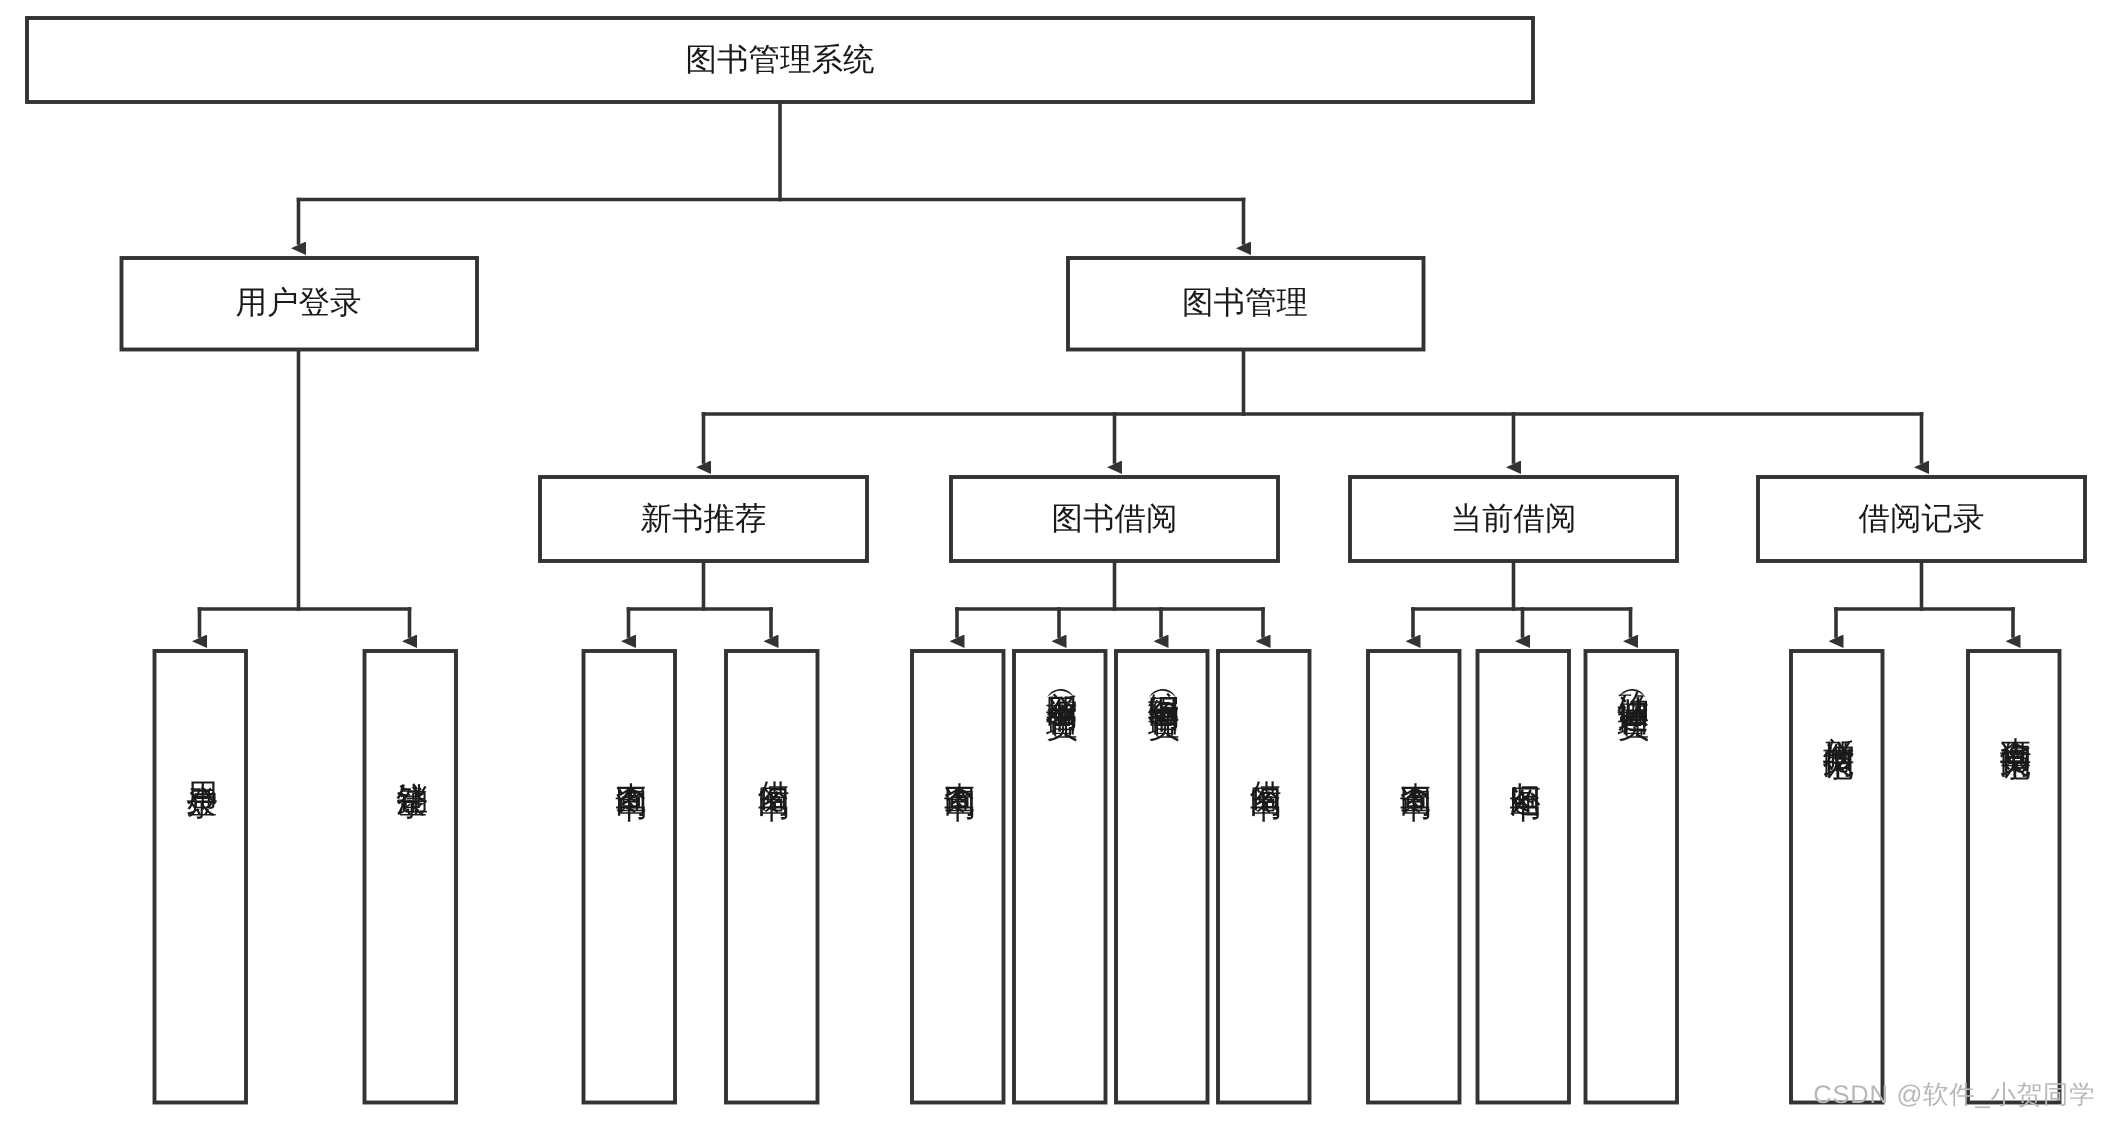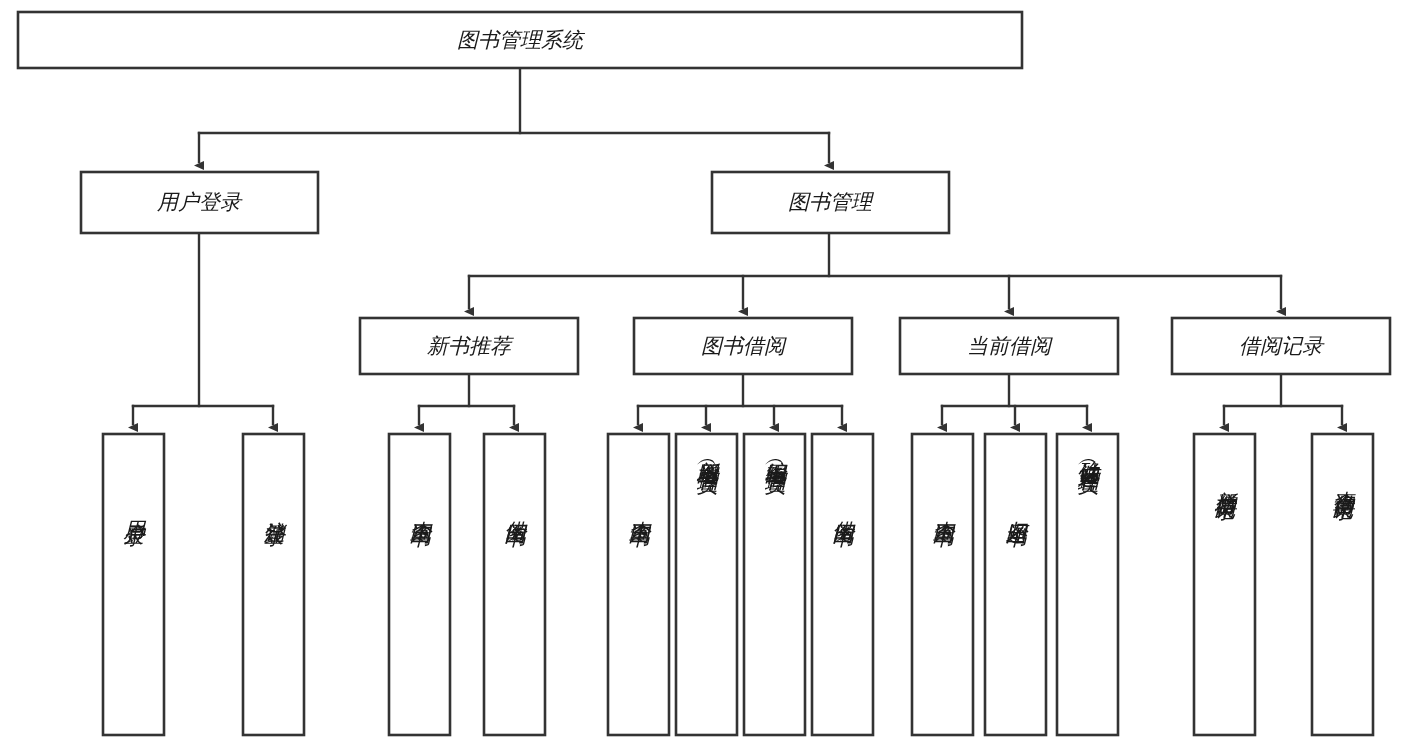--- a/index.html
+++ b/index.html
@@ -11,21 +11,20 @@
     width: 1405px;
     height: 747px;
     font-family: "Liberation Sans", "DejaVu Sans", sans-serif;
     overflow: hidden;
     position: relative;
   }
   #diagram-root {
     position: relative;
     width: 1405px;
     height: 747px;
-    font-style: italic;
   }
   svg#diagram-canvas {
     position: absolute;
     top: 0;
     left: 0;
     width: 1405px;
     height: 747px;
   }
   .node-box {
     fill: #ffffff;
@@ -239,14 +238,15 @@
   </div>
 
   <div class="leaf-label-wrap" style="left:1194px; top:434px; width:61px; height:301px;">
     <span class="leaf-label" style="margin-top:40px;">新增借阅记录</span>
   </div>
 
   <div class="leaf-label-wrap" style="left:1312px; top:434px; width:61px; height:301px;">
     <span class="leaf-label" style="margin-top:40px;">查询借阅记录</span>
   </div>
 
+  <div class="watermark">CSDN @软件_小贺同学</div>
 
 </div>
 
 </body></html>

